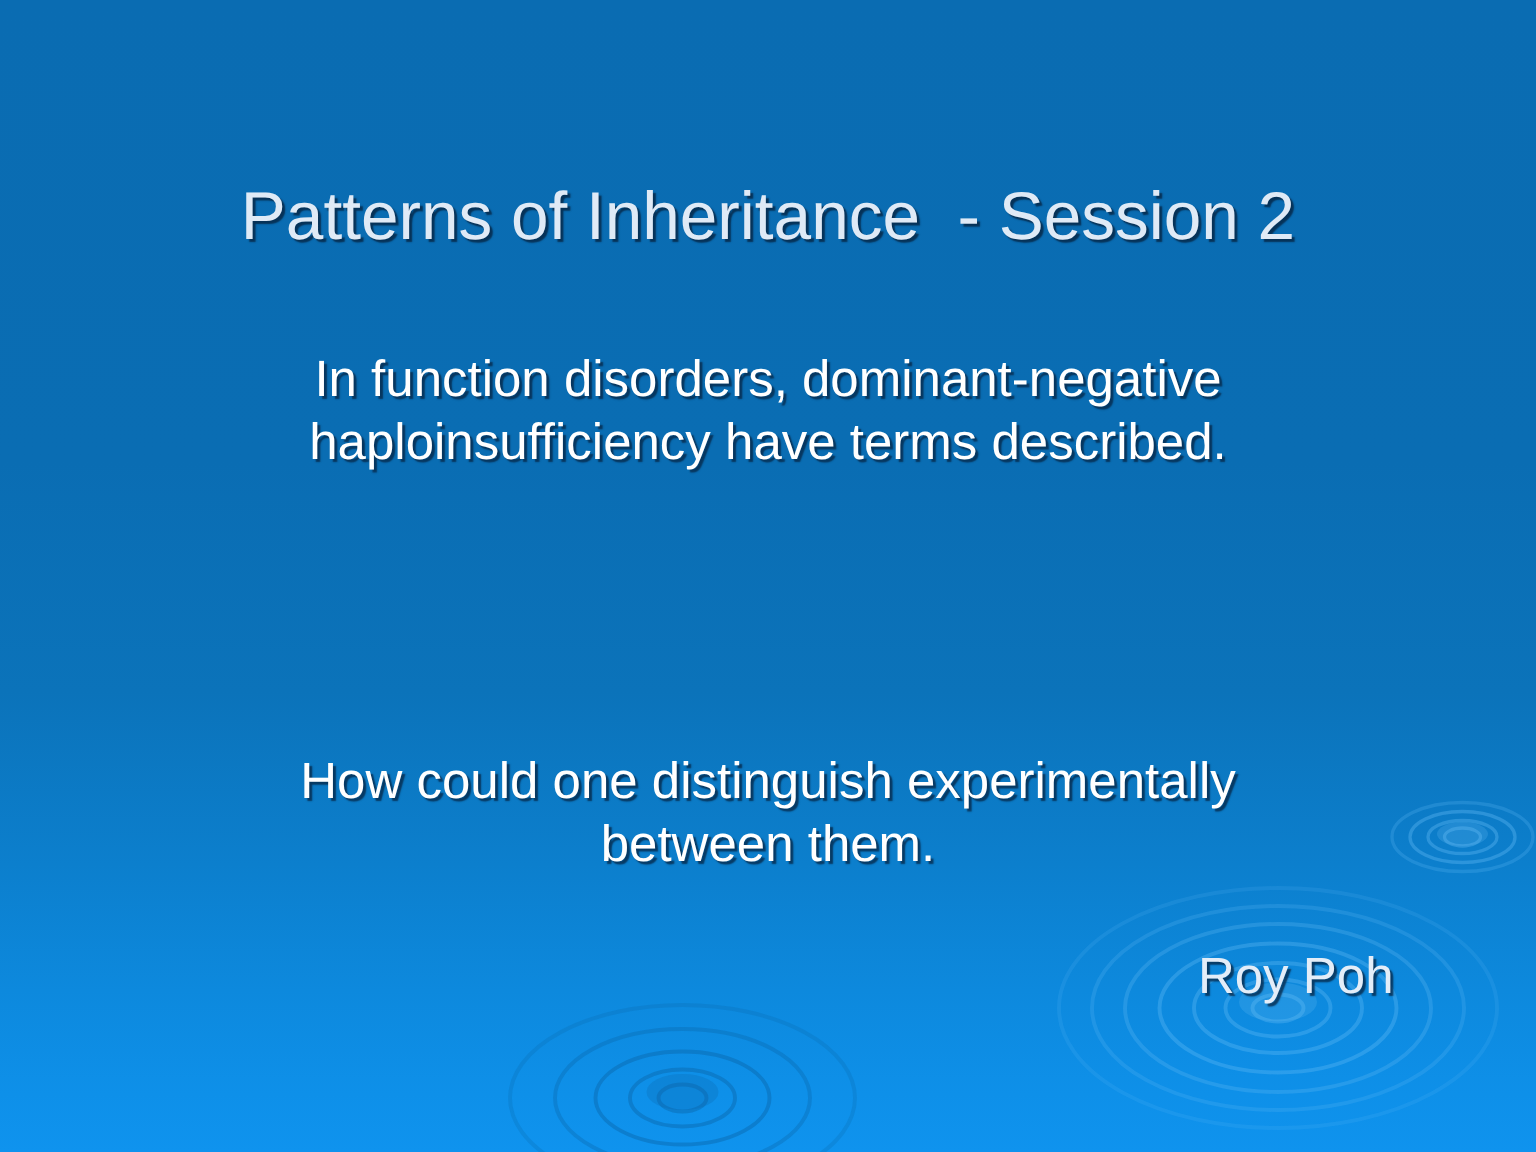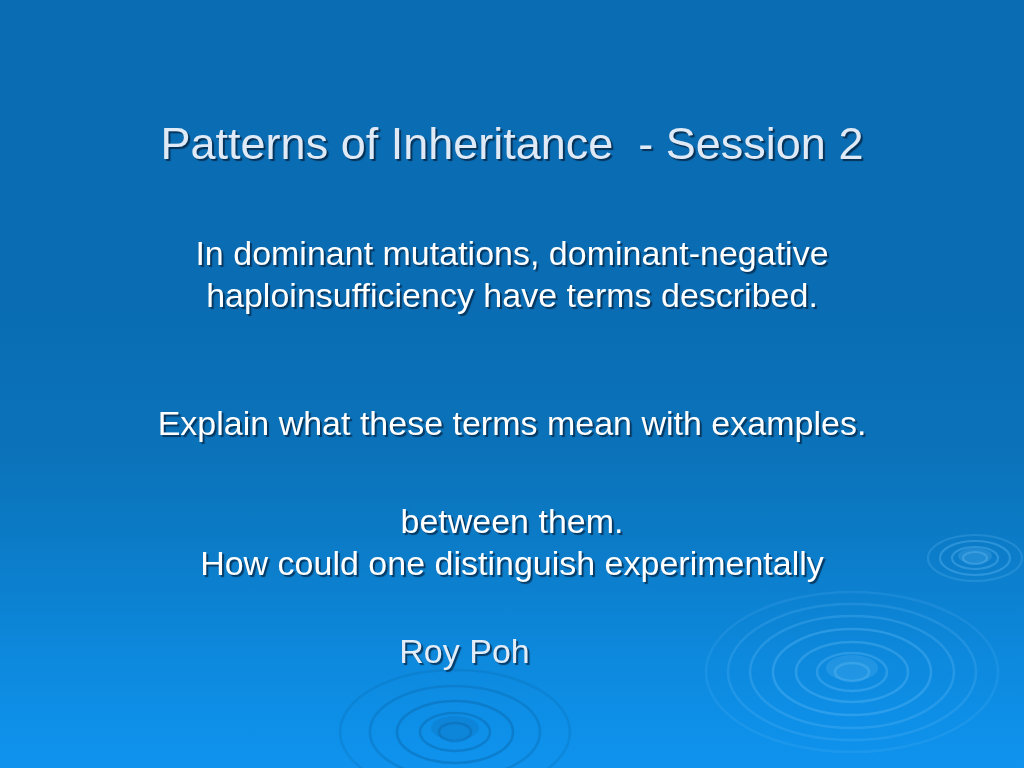--- a/index.html
+++ b/index.html
@@ -69,21 +69,21 @@
   }
 
   .para.p1 { left:0; top:232px; }
   .para.p2 { left:0; top:402px; }
   .para.p3 { left:0; top:500px; }
 
   .author {
     position:absolute;
     left:0; top:630px;
     width:929px;
-    text-align:center;
+    text-align:right;
     font-size:34px;
     font-weight:normal;
     line-height:42px;
     color:#e3edf8;
     text-shadow:2px 2px 1px rgba(6,40,72,.8);
   }
 
   .para .line { display:block; }
 </style>
 </head>
@@ -127,29 +127,26 @@
       </g>
       <ellipse cx="455" cy="728" rx="24" ry="12" fill="#0a63a6" fill-opacity=".25"></ellipse>
     </g>
   </svg>
 
   <div id="content">
 
     <h1 class="title">Patterns of Inheritance  - Session 2</h1>
 
     <div class="para p1">
-      <span class="line">In dominant mutations, dominant-negative</span>
+      <span class="line">In function disorders, dominant-negative</span>
       <span class="line">haploinsufficiency have terms described.</span>
     </div>
 
-    <div class="para p2">
-      <span class="line">Explain what these terms mean with examples.</span>
-    </div>
 
     <div class="para p3">
+      <span class="line">How could one distinguish experimentally</span>
       <span class="line">between them.</span>
-      <span class="line">How could one distinguish experimentally</span>
     </div>
 
     <div class="author">Roy Poh</div>
 
   </div>
 </div>
 
 </body></html>

